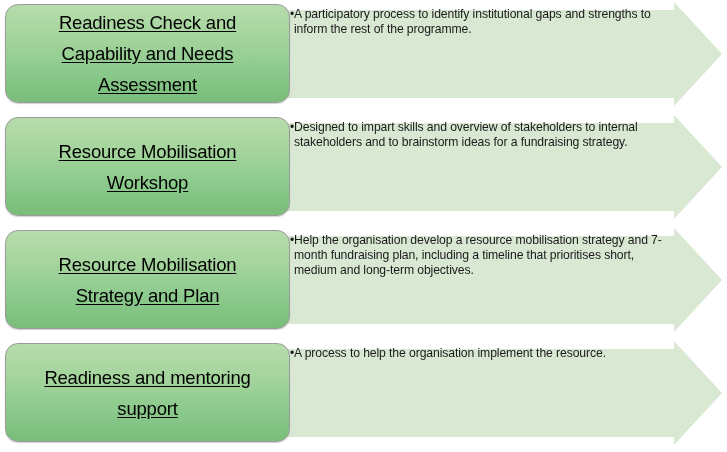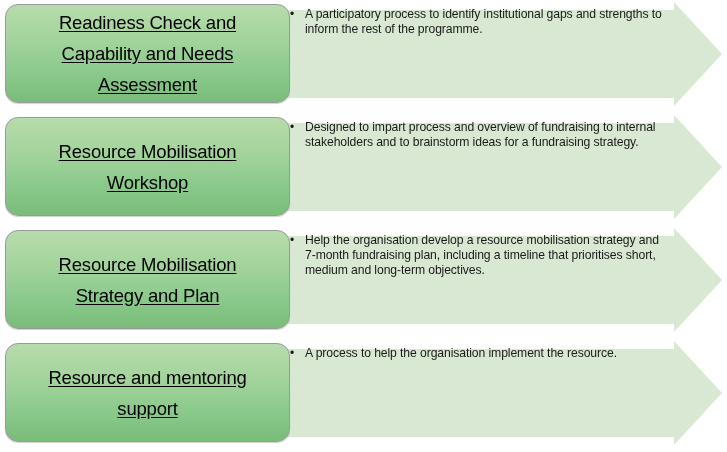--- a/index.html
+++ b/index.html
@@ -48,21 +48,21 @@
   }
   .arrow-text .bullet{
     position:absolute;
     left:0;
     top:0;
     font-size:12px;
     line-height:15.2px;
   }
   .arrow-text .btxt{
     display:block;
-    padding-left:15px;
+    padding-left:4px;
     text-indent:0;
   }
   
   .box{
     position:absolute;
     left:5px;
     top:2px;
     width:285px;
     height:99px;
     border-radius:13px;
@@ -110,21 +110,21 @@
     </div>
   </div>
 
   <div class="row" style="top:115px;">
     <div class="arrow-wrap">
       <svg class="arrow-svg" viewBox="0 0 441 105" preserveAspectRatio="none">
         <path d="M0,8 L388,8 L388,0 L436,52 L388,104 L388,96 L0,96 Z" fill="#d9e8d2"></path>
       </svg>
       <div class="arrow-text">
         <span class="bullet">•</span>
-        <span class="btxt">Designed to impart process and overview of fundraising to internal stakeholders and to brainstorm ideas for a fundraising strategy.</span>
+        <span class="btxt">Designed to impart skills and overview of stakeholders to internal stakeholders and to brainstorm ideas for a fundraising strategy.</span>
       </div>
     </div>
     <div class="box">
       <span class="box-label">Resource Mobilisation
 Workshop</span>
     </div>
   </div>
 
   <div class="row" style="top:228px;">
     <div class="arrow-wrap">
@@ -146,18 +146,18 @@
     <div class="arrow-wrap">
       <svg class="arrow-svg" viewBox="0 0 441 105" preserveAspectRatio="none">
         <path d="M0,8 L388,8 L388,0 L436,52 L388,104 L388,96 L0,96 Z" fill="#d9e8d2"></path>
       </svg>
       <div class="arrow-text">
         <span class="bullet">•</span>
         <span class="btxt">A process to help the organisation implement the resource.</span>
       </div>
     </div>
     <div class="box">
-      <span class="box-label">Resource and mentoring
+      <span class="box-label">Readiness and mentoring
 support</span>
     </div>
   </div>
 
 </div>
 
 </body></html>

